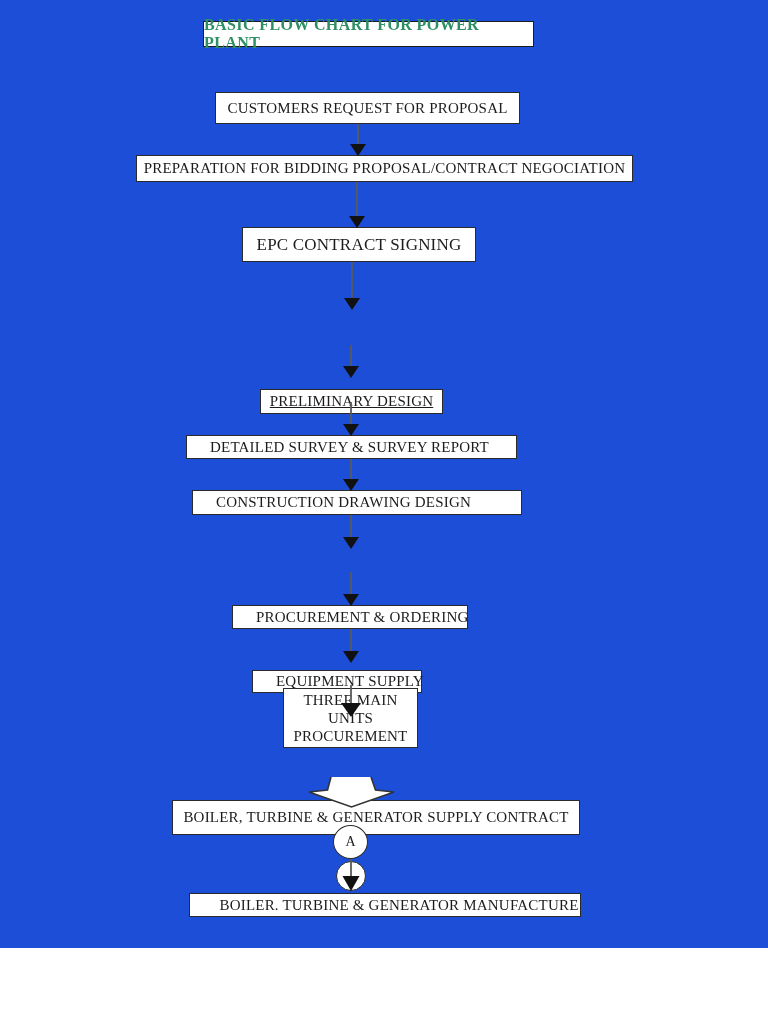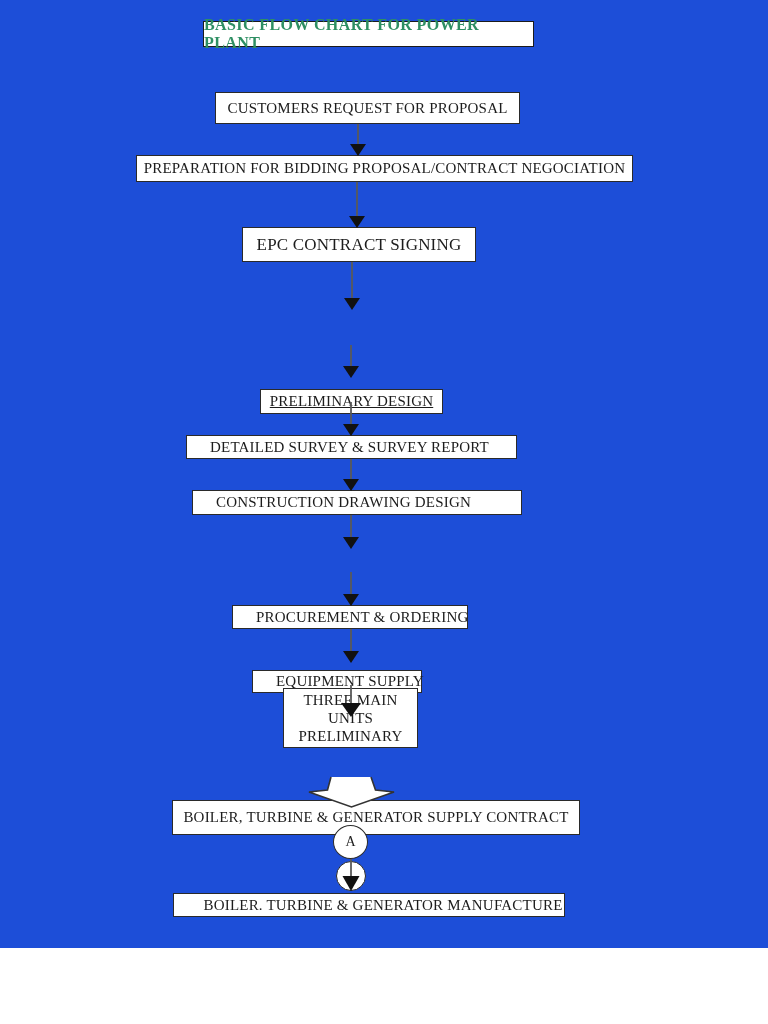--- a/index.html
+++ b/index.html
@@ -50,21 +50,21 @@
   .n3  { left: 242px; top: 227px; width: 234px; height: 35px; }
   .n4  { left: 167px; top: 309px; width: 407px; height: 36px; }
   .n5  { left: 260px; top: 389px; width: 183px; height: 25px; text-decoration: underline; }
   .n6  { left: 186px; top: 435px; width: 331px; height: 24px; }
   .n7  { left: 192px; top: 490px; width: 330px; height: 25px; }
   .n8  { left: 260px; top: 548px; width: 170px; height: 24px; }
   .n9  { left: 232px; top: 605px; width: 236px; height: 24px; }
   .n10 { left: 252px; top: 662px; width: 170px; height: 23px; margin-top: 8px; }
   .n11 { left: 283px; top: 688px; width: 135px; height: 60px; }
   .n12 { left: 172px; top: 800px; width: 408px; height: 35px; }
-  .n13 { left: 173px; top: 893px; width: 392px; height: 24px; padding-left: 28px; }
+  .n13 { left: 189px; top: 893px; width: 392px; height: 24px; padding-left: 28px; }
   .circle {
     position: absolute;
     box-sizing: border-box;
     border: 1.5px solid #2a2a2a;
     border-radius: 50%;
     background: #ffffff;
     display: flex; align-items: center; justify-content: center;
     font-size: 14px; color: #1c1c1c;
     z-index: 5;
   }
@@ -91,21 +91,21 @@
   <div class="node n3 big">EPC CONTRACT SIGNING</div>
   <div class="node n5">PRELIMINARY DESIGN</div>
   <div class="node n6 la">DETAILED SURVEY &amp; SURVEY REPORT</div>
   <div class="node n7 la">CONSTRUCTION DRAWING DESIGN</div>
   <div class="node n9 la">PROCUREMENT &amp; ORDERING</div>
   <div class="node n10 la">EQUIPMENT SUPPLY</div>
 
   <div class="node n11 multi">
     <div>THREE MAIN</div>
     <div>UNITS</div>
-    <div>PRELIMINARY</div>
+    <div>PROCUREMENT</div>
   </div>
 
   <div class="node n12">BOILER, TURBINE &amp; GENERATOR SUPPLY CONTRACT</div>
   <div class="node n13">BOILER. TURBINE &amp; GENERATOR MANUFACTURE</div>
 
   <div class="circle circle-a">A</div>
   <div class="circle circle-b"></div>
 
   <svg class="connectors" width="768" height="1024" viewBox="0 0 768 1024">
 

